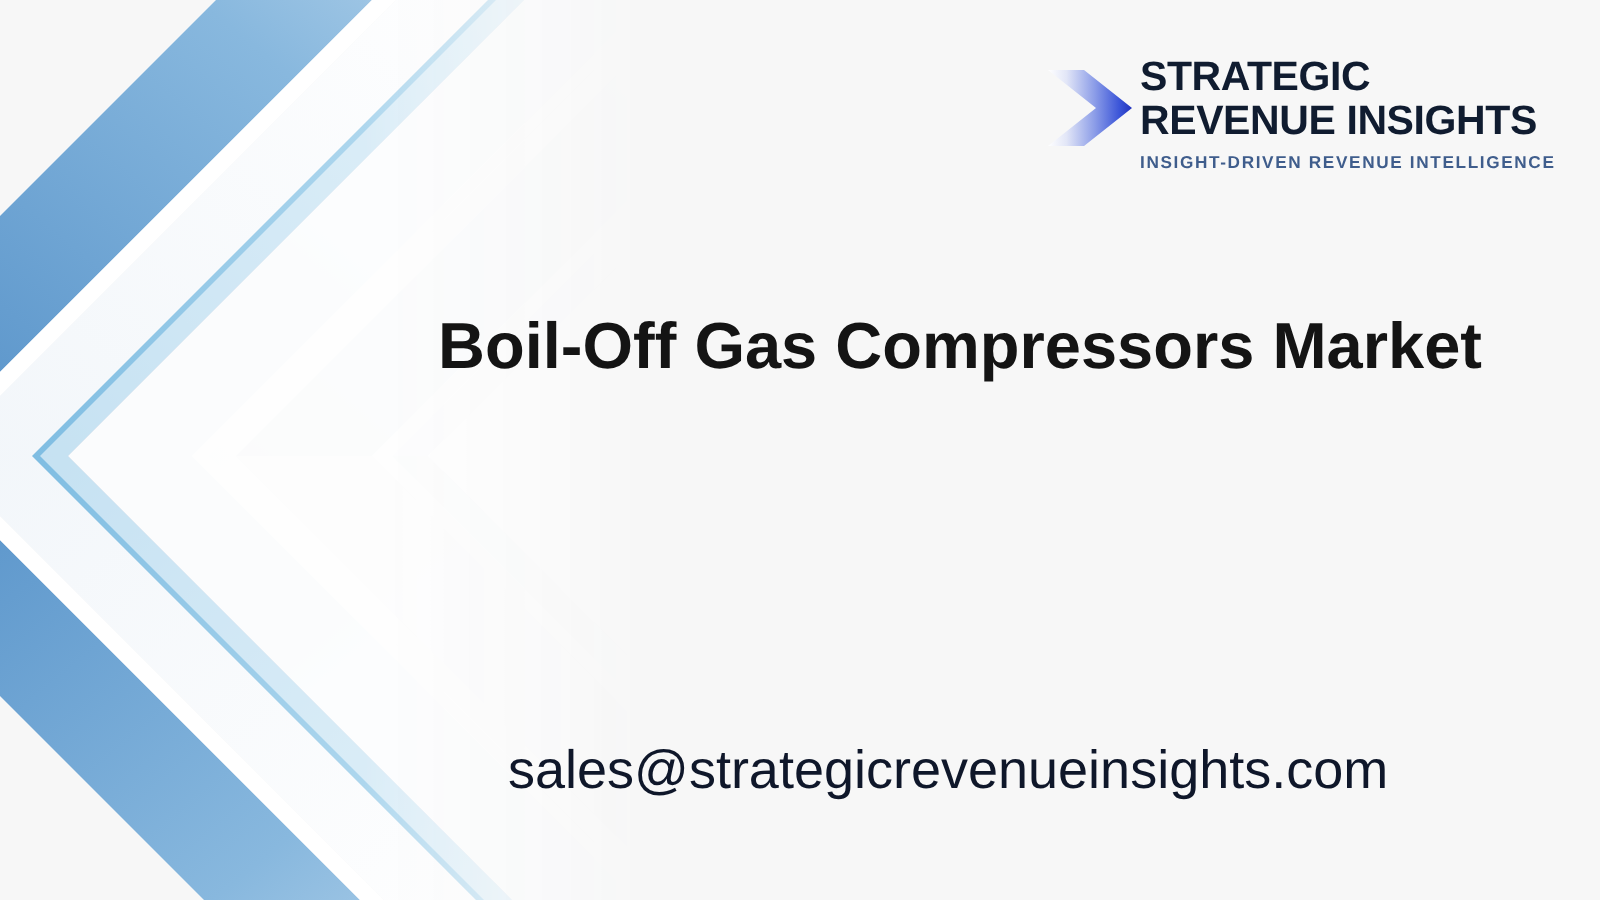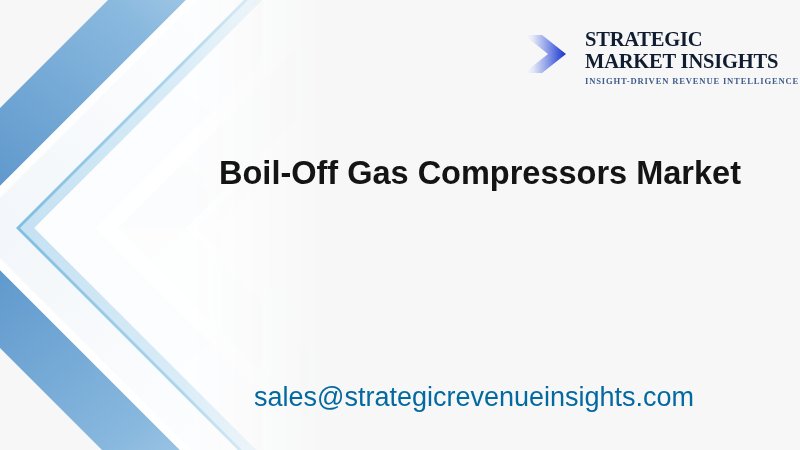--- a/index.html
+++ b/index.html
@@ -42,23 +42,22 @@
     align-items: flex-start;
   }
   .logo-mark {
     width: 48px;
     height: 48px;
     flex: 0 0 48px;
     margin-top: 2px;
   }
   .logo-mark svg { display: block; }
   .logo-text {
-    margin-left: 16px;
+    margin-left: 1px;
     padding-top: 1px;
-    font-family: Liberation Serif, serif;
   }
   .wordmark {
     color: #101c30;
     font-weight: bold;
     font-size: 20.5px;
     line-height: 20.5px;
     letter-spacing: -0.2px;
     white-space: nowrap;
   }
   .wordmark-2 {
@@ -83,23 +82,23 @@
     color: #141414;
     font-size: 32.5px;
     line-height: 40px;
     font-weight: bold;
     white-space: nowrap;
     text-align: center;
   }
   .email {
     position: absolute;
     left: 254px;
-    top: 380px;
+    top: 368px;
     width: 520px;
-    color: #0369a1;
+    color: #0f172a;
     font-size: 27px;
     line-height: 34px;
     font-weight: normal;
     white-space: nowrap;
   }
 </style>
 </head>
 <body>
 
 <div class="slide">
@@ -196,21 +195,21 @@
             <stop offset="55%" stop-color="#8d9ee8"></stop>
             <stop offset="85%" stop-color="#3b55d8"></stop>
             <stop offset="100%" stop-color="#2233bd"></stop>
           </linearGradient>
         </defs>
         <path d="M3,5 L21,5 L45,24 L21,43 L3,43 L27,24 Z" fill="url(#markGrad)"></path>
       </svg>
     </div>
     <div class="logo-text">
       <div class="wordmark">STRATEGIC</div>
-      <div class="wordmark wordmark-2">MARKET INSIGHTS</div>
+      <div class="wordmark wordmark-2">REVENUE INSIGHTS</div>
       <div class="tagline">INSIGHT-DRIVEN REVENUE INTELLIGENCE</div>
     </div>
   </div>
 
   <div class="title">Boil-Off Gas Compressors Market</div>
 
   <div class="email">sales@strategicrevenueinsights.com</div>
 
 </div>
 

